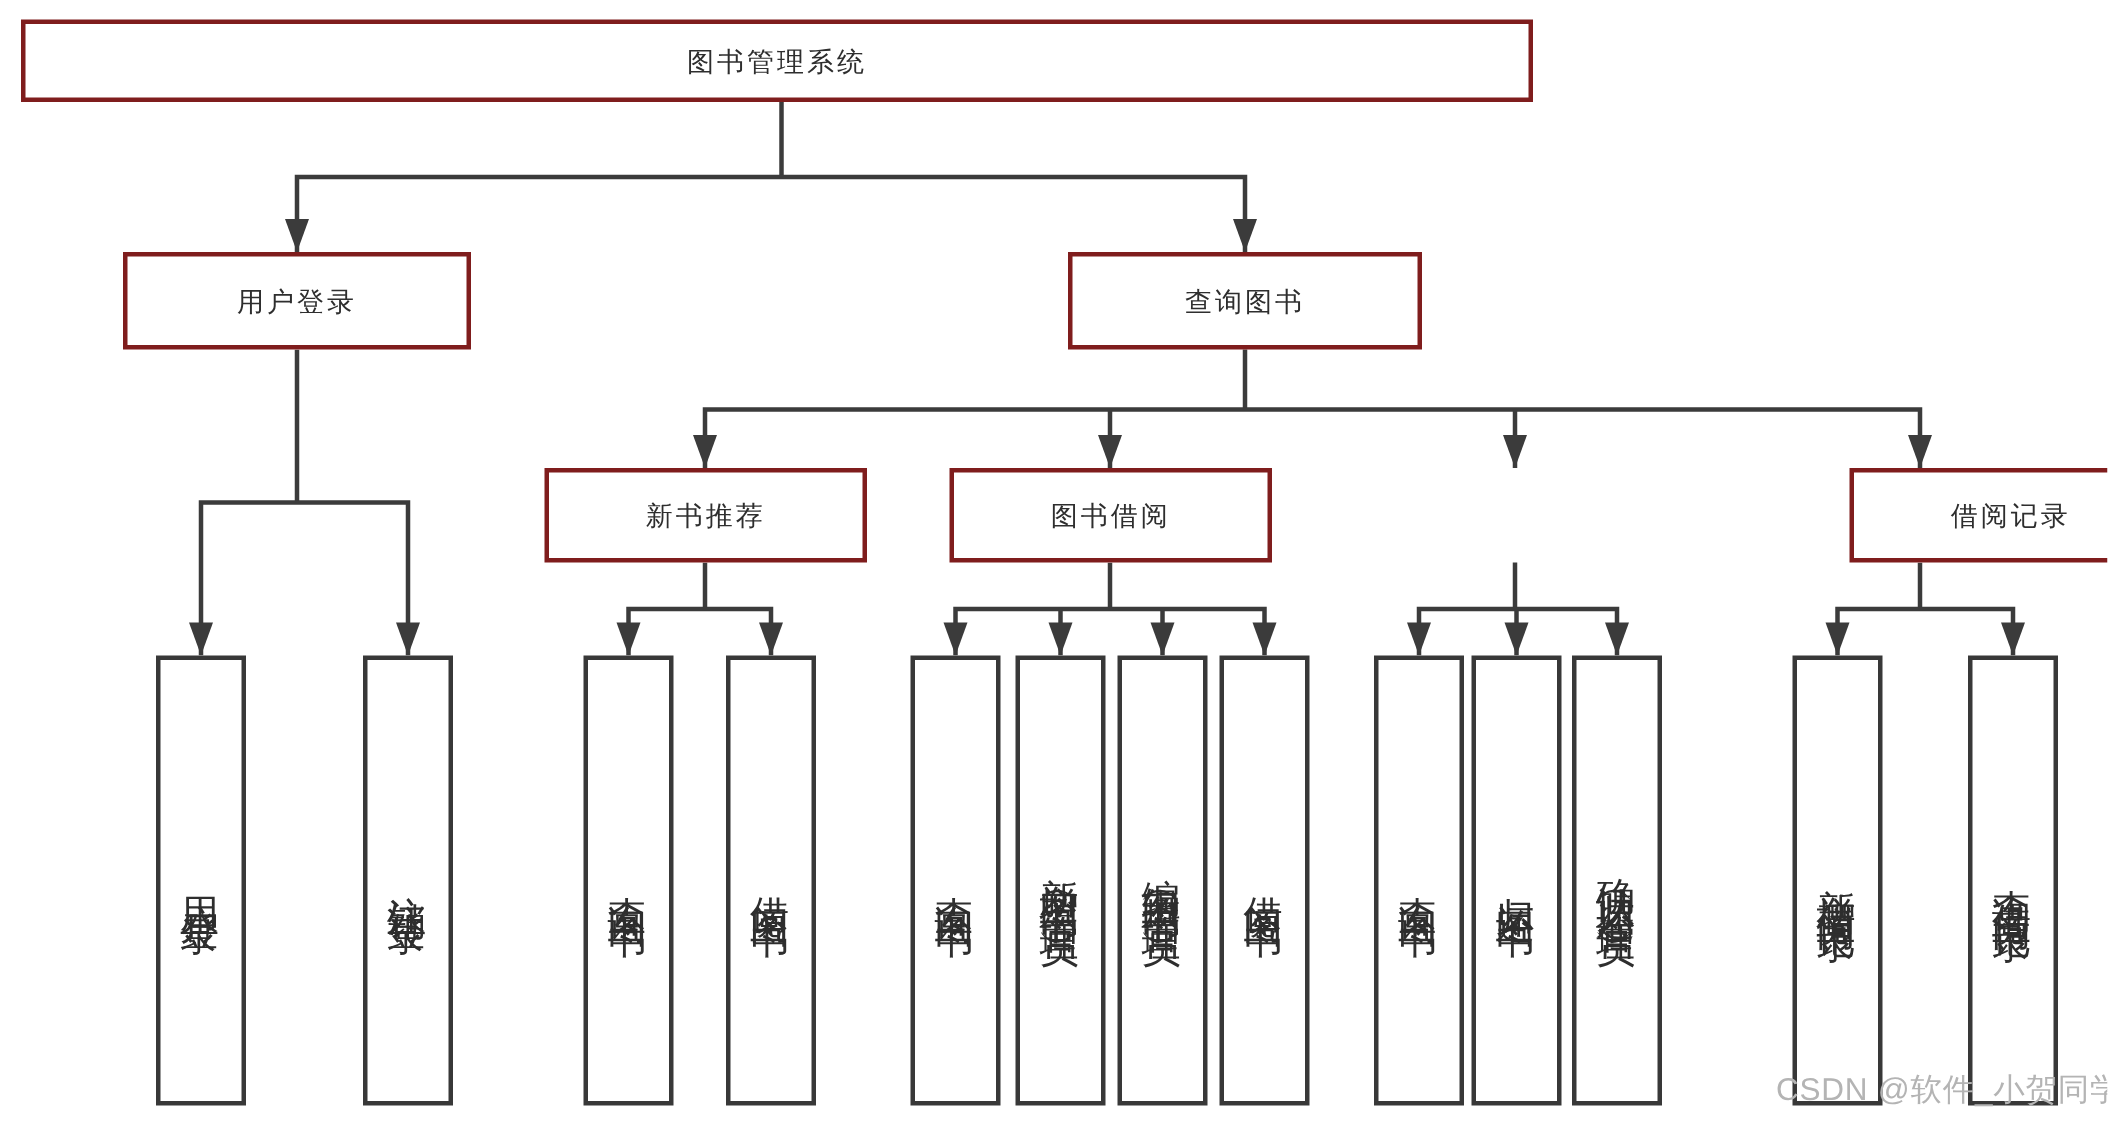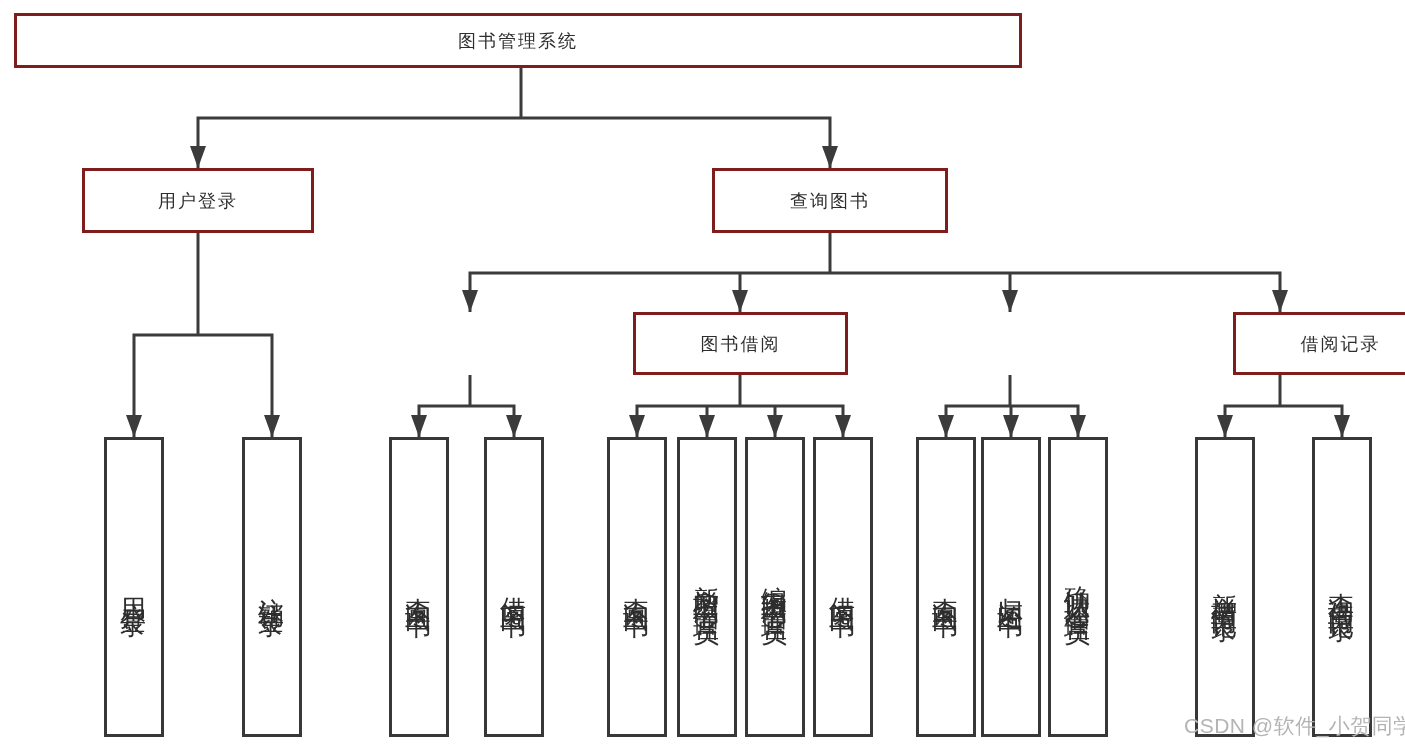--- a/index.html
+++ b/index.html
@@ -133,20 +133,21 @@
       <polygon points="1217,415 1233,415 1225,437"></polygon>
       <polygon points="1334,415 1350,415 1342,437"></polygon>
     </g>
   </svg>
 
   <div class="box root-box">图书管理系统</div>
 
   <div class="box l2-login">用户登录</div>
   <div class="box l2-books">查询图书</div>
 
+  <div class="box l3 l3-a">新书推荐</div>
   <div class="box l3 l3-b">图书借阅</div>
   <div class="box l3 l3-d">借阅记录</div>
 
   <div class="vbox lf-1">用户登录</div>
   <div class="vbox lf-2">注销登录</div>
 
   <div class="vbox lf-3">查询图书</div>
   <div class="vbox lf-4">借阅图书</div>
 
   <div class="vbox lf-5">查询图书</div>

